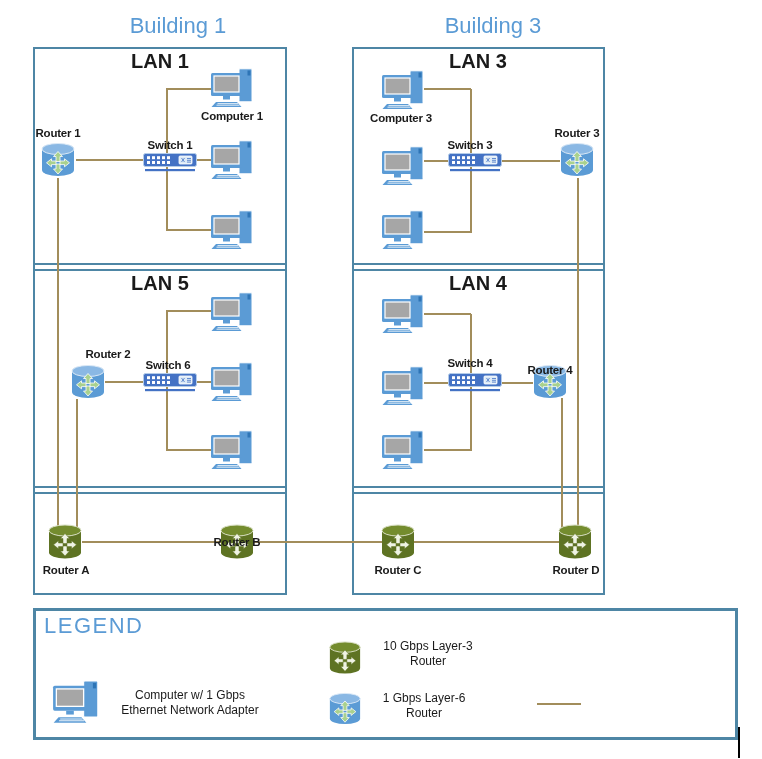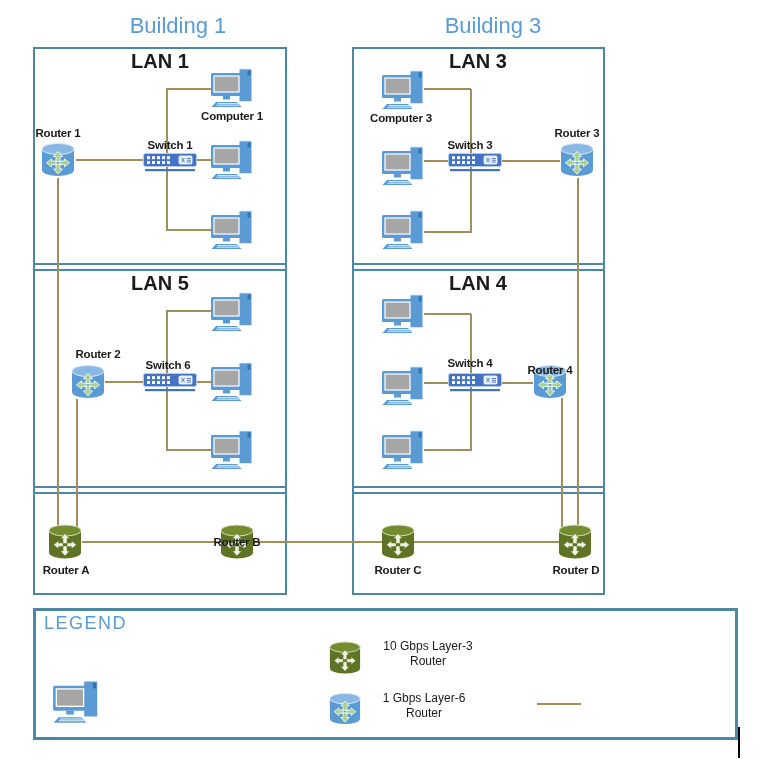--- a/index.html
+++ b/index.html
@@ -9,21 +9,21 @@
   }
   .box{position:absolute;border:2px solid #4E86A5;box-sizing:border-box;background:transparent;}
   .legend-box{position:absolute;border:3px solid #4E86A5;box-sizing:border-box;}
   .bldg-title{position:absolute;font-size:22px;color:#5B9BD5;text-align:center;white-space:nowrap;}
   .lan-label{position:absolute;font-size:20px;font-weight:bold;text-align:center;white-space:nowrap;}
   .dev-label{position:absolute;font-size:11.5px;font-weight:bold;text-align:center;white-space:nowrap;letter-spacing:-0.2px;}
   .cab{position:absolute;background:#A28D5B;}
   .cab.h{height:2px;}
   .cab.v{width:2px;}
   .icon{position:absolute;}
-  .legend-title{position:absolute;font-size:18px;color:#5B9BD5;letter-spacing:1.5px;}
+  .legend-title{position:absolute;font-size:22px;color:#5B9BD5;letter-spacing:1.5px;}
   .legend-text{position:absolute;font-size:12px;text-align:center;line-height:15px;}
   .cursor{position:absolute;width:2px;background:#000;}
 </style>
 </head>
 <body>
 
 <svg width="0" height="0" style="position:absolute">
   <defs>
     <symbol id="sym-computer" viewBox="0 0 44 40">
       <rect x="29" y="0.8" width="13" height="33" rx="1" fill="#5B9BD5" stroke="#FFFFFF" stroke-width="1"></rect>
@@ -149,21 +149,21 @@
     </svg>
   <svg class="icon" style="left:210px;top:430px;width:44px;height:40px">
       <use href="#sym-computer"></use>
     </svg>
   <svg class="icon" style="left:70px;top:364px;width:36px;height:36px">
       <use href="#sym-router-blue"></use>
     </svg>
   <svg class="icon" style="left:143px;top:373px;width:54px;height:19px">
       <use href="#sym-switch"></use>
     </svg>
-  <div class="dev-label" style="left:58px;top:348px;width:80px">Router 2</div>
+  <div class="dev-label" style="left:68px;top:348px;width:80px">Router 2</div>
   <div class="dev-label" style="left:128px;top:359px;width:80px">Switch 6</div>
 
   <svg class="icon" style="left:381px;top:70px;width:44px;height:40px">
       <use href="#sym-computer"></use>
     </svg>
   <svg class="icon" style="left:381px;top:146px;width:44px;height:40px">
       <use href="#sym-computer"></use>
     </svg>
   <svg class="icon" style="left:381px;top:210px;width:44px;height:40px">
       <use href="#sym-computer"></use>
@@ -212,20 +212,24 @@
   <div class="dev-label" style="left:197px;top:536px;width:80px">Router B</div>
   <div class="dev-label" style="left:358px;top:564px;width:80px">Router C</div>
   <div class="dev-label" style="left:536px;top:564px;width:80px">Router D</div>
 
   <div class="legend-box" style="left:33px;top:608px;width:705px;height:132px"></div>
   <div class="legend-title" style="left:44px;top:613px">LEGEND</div>
 
   <svg class="icon" style="left:52px;top:680px;width:48px;height:44px">
       <use href="#sym-computer"></use>
     </svg>
+  <div class="legend-text" style="left:100px;top:688px;width:180px">
+    <div>Computer w/ 1 Gbps</div>
+    <div>Ethernet Network Adapter</div>
+  </div>
 
   <svg class="icon" style="left:328px;top:640px;width:34px;height:36px">
       <use href="#sym-router-green"></use>
     </svg>
   <div class="legend-text" style="left:368px;top:639px;width:120px">
     <div>10 Gbps Layer-3</div>
     <div>Router</div>
   </div>
 
   <svg class="icon" style="left:328px;top:691px;width:34px;height:36px">

